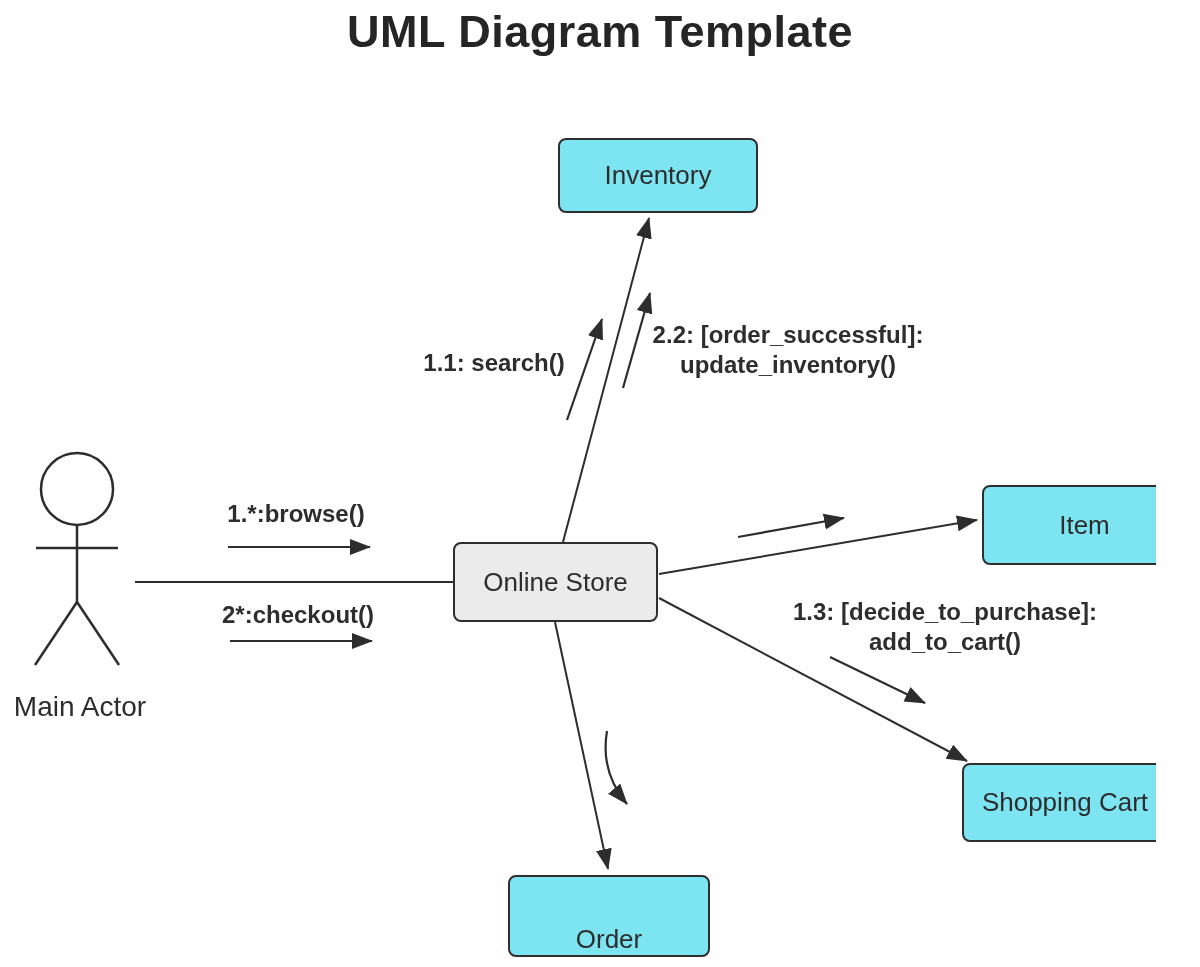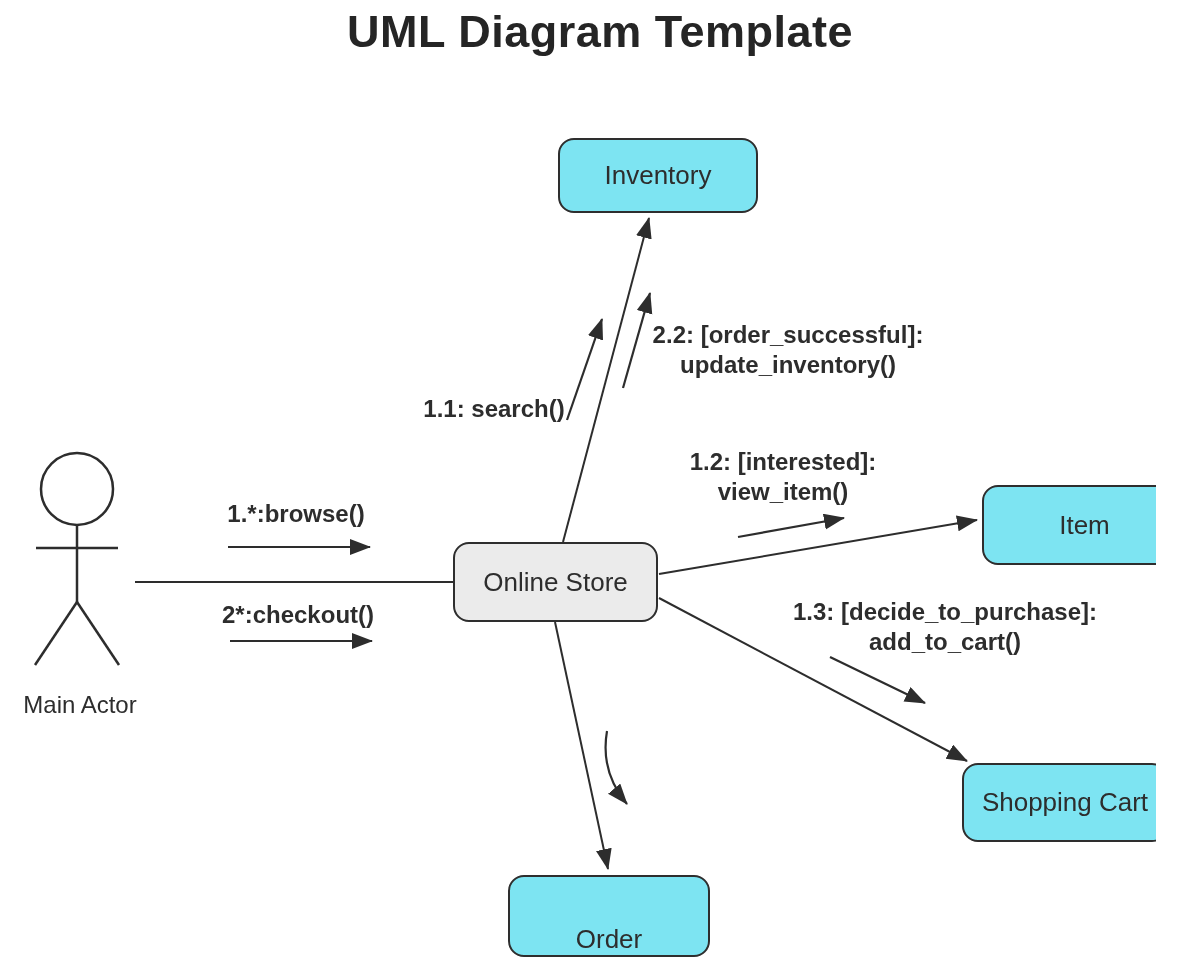--- a/index.html
+++ b/index.html
@@ -31,21 +31,21 @@
     position: absolute;
     left: 0;
     top: 0;
     width: 1200px;
     height: 967px;
   }
   .node {
     position: absolute;
     box-sizing: border-box;
     border: 2.5px solid #2e2e2e;
-    border-radius: 16px;
+    border-radius: 8px;
     display: flex;
     align-items: center;
     justify-content: center;
     font-size: 26px;
     color: #2d2d2d;
     white-space: nowrap;
   }
   .node.cyan { background: #7de4f2; }
   .node.gray { background: #ebebeb; }
   .msg {
@@ -54,21 +54,21 @@
     font-size: 24px;
     line-height: 30px;
     text-align: center;
     color: #2d2d2d;
     white-space: nowrap;
     font-weight: bold;
   }
   .actor-label {
     position: absolute;
     transform: translateX(-50%);
-    font-size: 24px;
+    font-size: 28px;
     color: #2d2d2d;
     white-space: nowrap;
   }
 </style>
 </head>
 <body>
 
 <div class="canvas">
 
   <div class="title">UML Diagram Template</div>
@@ -126,31 +126,27 @@
   <div class="node cyan" style="left:508px; top:875px; width:202px; height:82px;align-items:flex-end;">
     <span>Order</span>
   </div>
 
   <div class="actor-label" style="left:80px; top:691px;">Main Actor</div>
 
   <div class="msg" style="left:296px; top:499px;">1.*:browse()</div>
 
   <div class="msg" style="left:298px; top:600px;">2*:checkout()</div>
 
-  <div class="msg" style="left:494px; top:348px;margin-top:46px;">1.1: search()</div>
+  <div class="msg" style="left:494px; top:348px;">1.1: search()</div>
 
   <div class="msg" style="left:788px; top:320px;">
     <div>2.2: [order_successful]:</div>
     <div>update_inventory()</div>
   </div>
 
-  <div class="msg" style="left:783px; top:447px;">
-    <div>1.2: [interested]:</div>
-    <div>view_item()</div>
-  </div>
 
   <div class="msg" style="left:945px; top:597px;">
     <div>1.3: [decide_to_purchase]:</div>
     <div>add_to_cart()</div>
   </div>
 
 
 </div>
 
 </body></html>

